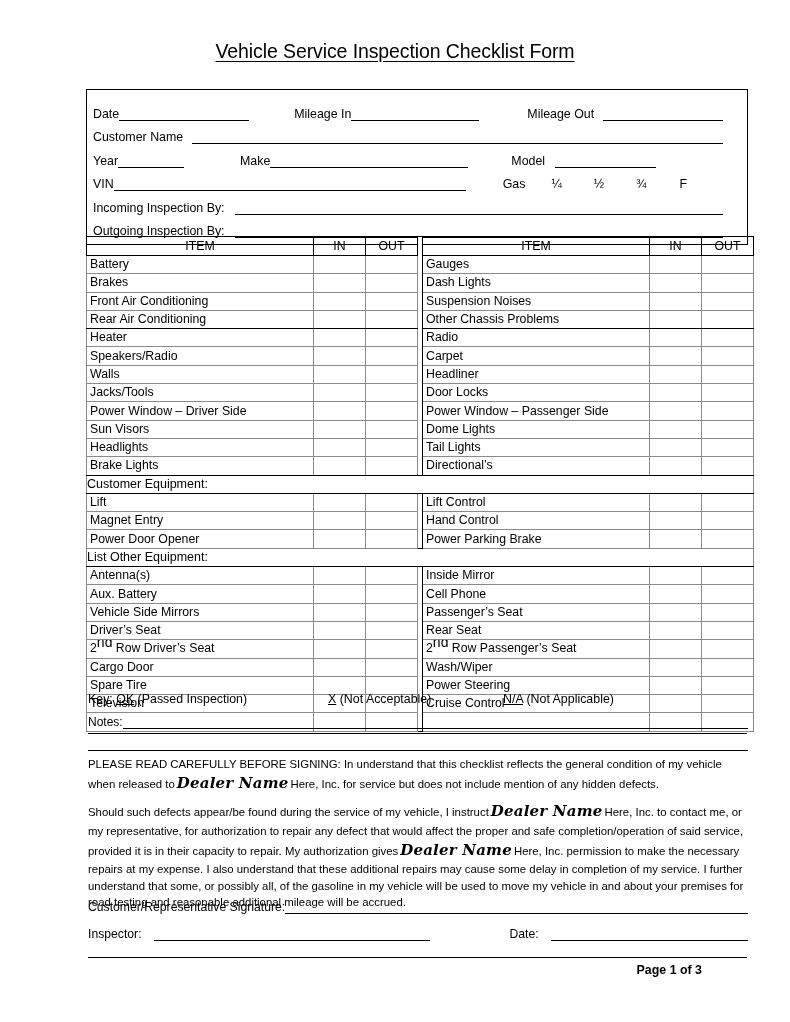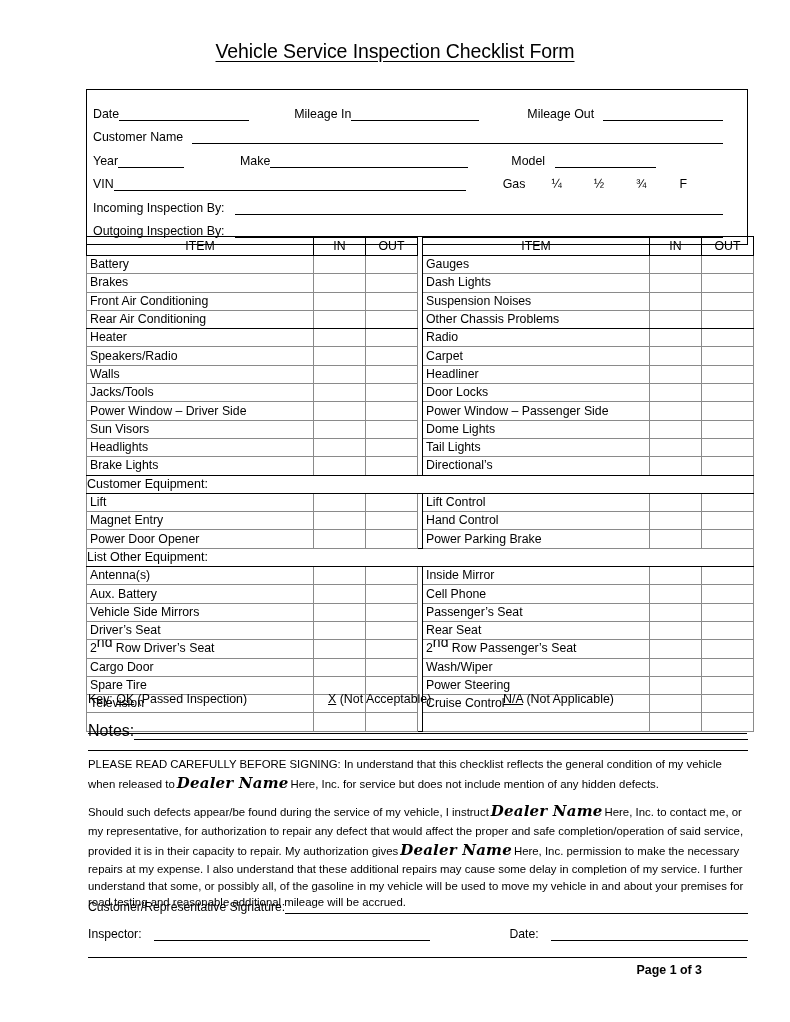--- a/index.html
+++ b/index.html
@@ -125,24 +125,24 @@
   }
   .keyline .k1 { width: 240px; }
   .keyline .k2 { width: 175px; }
   .u { text-decoration: underline; }
 
   .notes {
     position: absolute;
     left: 88px;
     top: 712px;
     width: 660px;
-    font-size: 16px;
+    font-size: 12px;
     display: flex;
     align-items: flex-end;
-    height: 28px;
+    height: 17px;
     text-align: center;
   }
   .notes .rule { border-bottom: 1.6px solid #000; }
   .notesline2 {
     position: absolute;
     left: 88px;
     top: 733px;
     width: 659px;
     border-bottom: 1.6px solid #000;
     height: 0;

